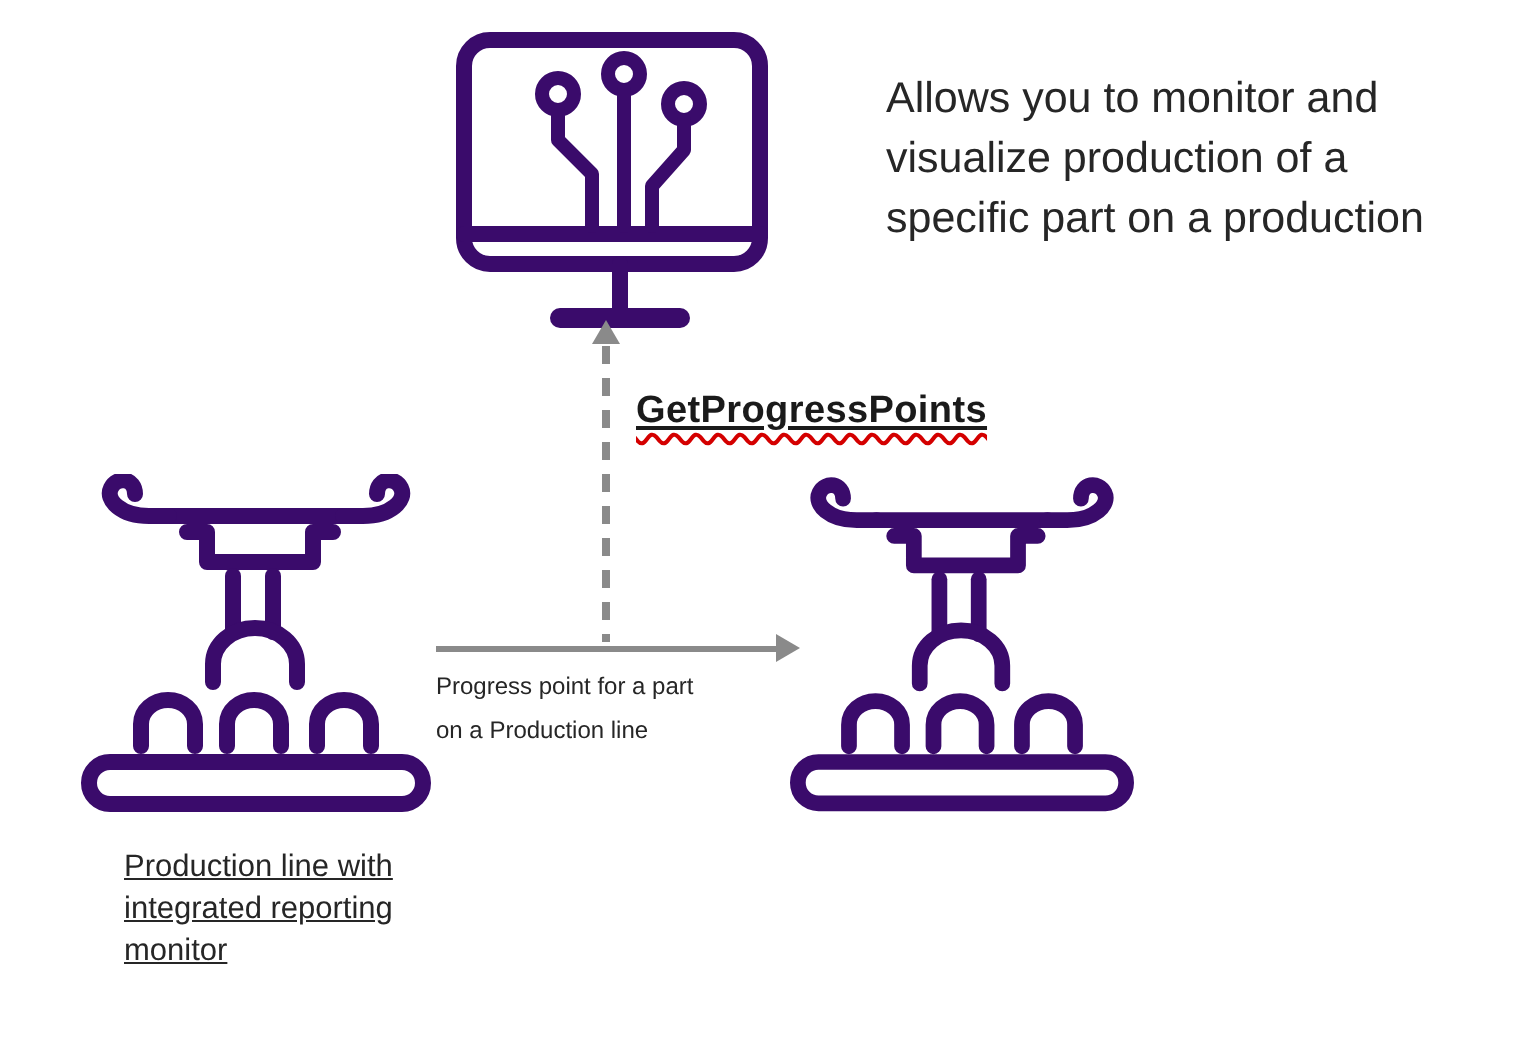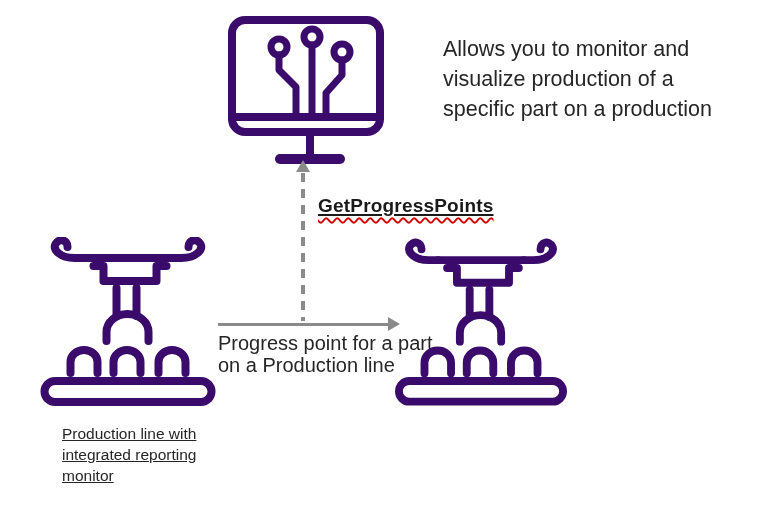--- a/index.html
+++ b/index.html
@@ -48,21 +48,21 @@
     left:296px;top:160px;width:0;height:0;
     border-left:7px solid transparent;border-right:7px solid transparent;
     border-bottom:12px solid var(--connector);
   }
   .flow-line{left:218px;top:323px;width:172px;height:3px;background:var(--connector);}
   .right-arrowhead{
     left:388px;top:317px;width:0;height:0;
     border-top:7px solid transparent;border-bottom:7px solid transparent;
     border-left:12px solid var(--connector);
   }
-  .flow-label{left:218px;top:332px;font-size:20px;line-height:22px;color:var(--text);}
+  .flow-label{left:218px;top:332px;font-size:12px;line-height:22px;color:var(--text);}
   .station-caption{left:62px;top:423px;font-size:15.5px;line-height:21px;color:var(--text);text-decoration:underline;}
 </style>
 </head>
 <body>
 
 <div class="stage">
 
   <div class="abs icon-purple" style="left:226px;top:14px;width:160px;height:150px;">
     <svg width="160" height="150" viewBox="0 0 160 150" aria-hidden="true">
       <rect class="st" x="6" y="6" width="148" height="112" rx="13"></rect>

